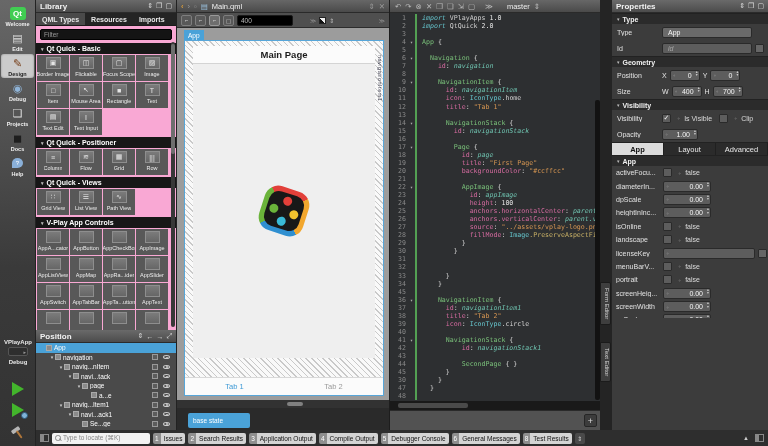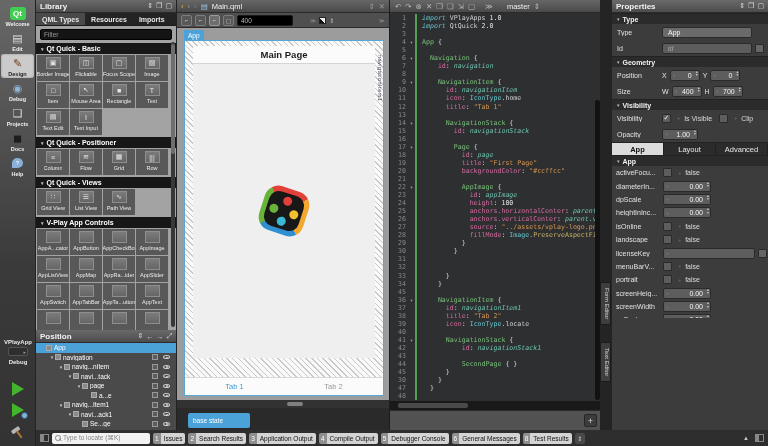--- a/index.html
+++ b/index.html
@@ -20,21 +20,21 @@
   .dbg-wrap{position:relative;width:14px;margin:0 auto;}
   .dbg-dot{position:absolute;right:-3px;bottom:-2px;width:7px;height:7px;border-radius:50%;background:#7fb3d8;border:1px solid #2d5a7a;}
   .hammer{position:relative;width:13px;height:13px;margin:0 auto;transform:rotate(-35deg);}
   .hammer .head{position:absolute;left:1px;top:1px;width:9px;height:3.5px;background:#b5b5b5;border-radius:1px;}
   .hammer .handle{position:absolute;left:4.5px;top:4px;width:2.5px;height:9px;background:#b0763a;border-radius:1px;}
   
   .phead{height:13px;background:linear-gradient(#6a6a6a,#4c4c4c);border-bottom:1px solid #2b2b2b;color:#f2f2f2;font-size:8px;font-weight:bold;display:flex;align-items:center;padding:0 4px;gap:3px;}
   .phead .sp{flex:1;}
   .hicon{font-size:7px;color:#ddd;font-weight:normal;}
   
-  #library{left:36px;top:0;width:141px;height:330px;background:#a3a3a3;border-right:1px solid #222;overflow:hidden;}
+  #library{left:36px;top:0;width:141px;height:330px;background:#f9a8d4;border-right:1px solid #222;overflow:hidden;}
   .ltabs{height:13px;display:flex;background:#242424;border-bottom:1px solid #1a1a1a;}
   .ltab{padding:0 6px;display:flex;align-items:center;font-size:7px;font-weight:bold;color:#e8e8e8;}
   .ltab.active{background:#4a4a4a;}
   .lfilter{margin:3px 4px;height:11px;background:#141414;border:1px solid #000;border-radius:2px;color:#999;font-size:6.5px;display:flex;align-items:center;padding:0 3px;}
   .lsec{height:11px;background:#171717;color:#fff;font-size:7px;font-weight:bold;display:flex;align-items:center;gap:3px;padding-left:5px;}
   .lsec .caret{font-size:5px;color:#bbb;}
   .lgrid{display:grid;grid-template-columns:repeat(4,1fr);gap:1px;padding:1px 8px 2px 1px;}
   .tile{height:26px;background:#585858;display:flex;flex-direction:column;align-items:center;overflow:hidden;}
   .tile-icon{width:15px;height:12px;margin-top:2px;background:linear-gradient(#7b7b7b,#666);border:1px solid #8e8e8e;display:flex;align-items:center;justify-content:center;font-size:7px;color:#e5e5e5;}
   .tile-label{font-size:5.5px;color:#ececec;margin-top:2px;white-space:nowrap;max-width:33px;overflow:hidden;}
@@ -547,21 +547,21 @@
         <div class="cl"><span class="cnum">29</span><span class="cfold"></span><span class="cbar"></span><span class="ctxt"><span class="c-pl">          }</span></span></div>
         <div class="cl"><span class="cnum">30</span><span class="cfold"></span><span class="cbar"></span><span class="ctxt"><span class="c-pl">        }</span></span></div>
         <div class="cl"><span class="cnum">31</span><span class="cfold"></span><span class="cbar"></span><span class="ctxt"></span></div>
         <div class="cl"><span class="cnum">32</span><span class="cfold"></span><span class="cbar"></span><span class="ctxt"></span></div>
         <div class="cl"><span class="cnum">33</span><span class="cfold"></span><span class="cbar"></span><span class="ctxt"><span class="c-pl">      }</span></span></div>
         <div class="cl"><span class="cnum">34</span><span class="cfold"></span><span class="cbar"></span><span class="ctxt"><span class="c-pl">    }</span></span></div>
         <div class="cl"><span class="cnum">45</span><span class="cfold"></span><span class="cbar"></span><span class="ctxt"></span></div>
         <div class="cl"><span class="cnum">36</span><span class="cfold">▾</span><span class="cbar"></span><span class="ctxt"><span class="c-pl">    </span><span class="c-type">NavigationItem</span><span class="c-pl"> {</span></span></div>
         <div class="cl"><span class="cnum">37</span><span class="cfold"></span><span class="cbar"></span><span class="ctxt"><span class="c-pl">      </span><span class="c-prop">id</span><span class="c-pl">: </span><span class="c-id">navigationItem1</span></span></div>
         <div class="cl"><span class="cnum">38</span><span class="cfold"></span><span class="cbar"></span><span class="ctxt"><span class="c-pl">      </span><span class="c-prop">title</span><span class="c-pl">: </span><span class="c-str">"Tab 2"</span></span></div>
-        <div class="cl"><span class="cnum">39</span><span class="cfold"></span><span class="cbar"></span><span class="ctxt"><span class="c-pl">      </span><span class="c-prop">icon</span><span class="c-pl">: </span><span class="c-obj">IconType</span><span class="c-pl">.locate</span></span></div>
+        <div class="cl"><span class="cnum">39</span><span class="cfold"></span><span class="cbar"></span><span class="ctxt"><span class="c-pl">      </span><span class="c-prop">icon</span><span class="c-pl">: </span><span class="c-obj">IconType</span><span class="c-pl">.circle</span></span></div>
         <div class="cl"><span class="cnum">40</span><span class="cfold"></span><span class="cbar"></span><span class="ctxt"></span></div>
         <div class="cl"><span class="cnum">41</span><span class="cfold">▾</span><span class="cbar"></span><span class="ctxt"><span class="c-pl">      </span><span class="c-type">NavigationStack</span><span class="c-pl"> {</span></span></div>
         <div class="cl"><span class="cnum">42</span><span class="cfold"></span><span class="cbar"></span><span class="ctxt"><span class="c-pl">          </span><span class="c-prop">id</span><span class="c-pl">: </span><span class="c-id">navigationStack1</span></span></div>
         <div class="cl"><span class="cnum">43</span><span class="cfold"></span><span class="cbar"></span><span class="ctxt"></span></div>
         <div class="cl"><span class="cnum">44</span><span class="cfold"></span><span class="cbar"></span><span class="ctxt"><span class="c-pl">          </span><span class="c-type">SecondPage</span><span class="c-pl"> { }</span></span></div>
         <div class="cl"><span class="cnum">45</span><span class="cfold"></span><span class="cbar"></span><span class="ctxt"><span class="c-pl">      }</span></span></div>
         <div class="cl"><span class="cnum">30</span><span class="cfold"></span><span class="cbar"></span><span class="ctxt"><span class="c-pl">    }</span></span></div>
         <div class="cl"><span class="cnum">47</span><span class="cfold"></span><span class="cbar"></span><span class="ctxt"><span class="c-pl">  }</span></span></div>
         <div class="cl"><span class="cnum">48</span><span class="cfold"></span><span class="cbar"></span><span class="ctxt"></span></div>
       </div>

